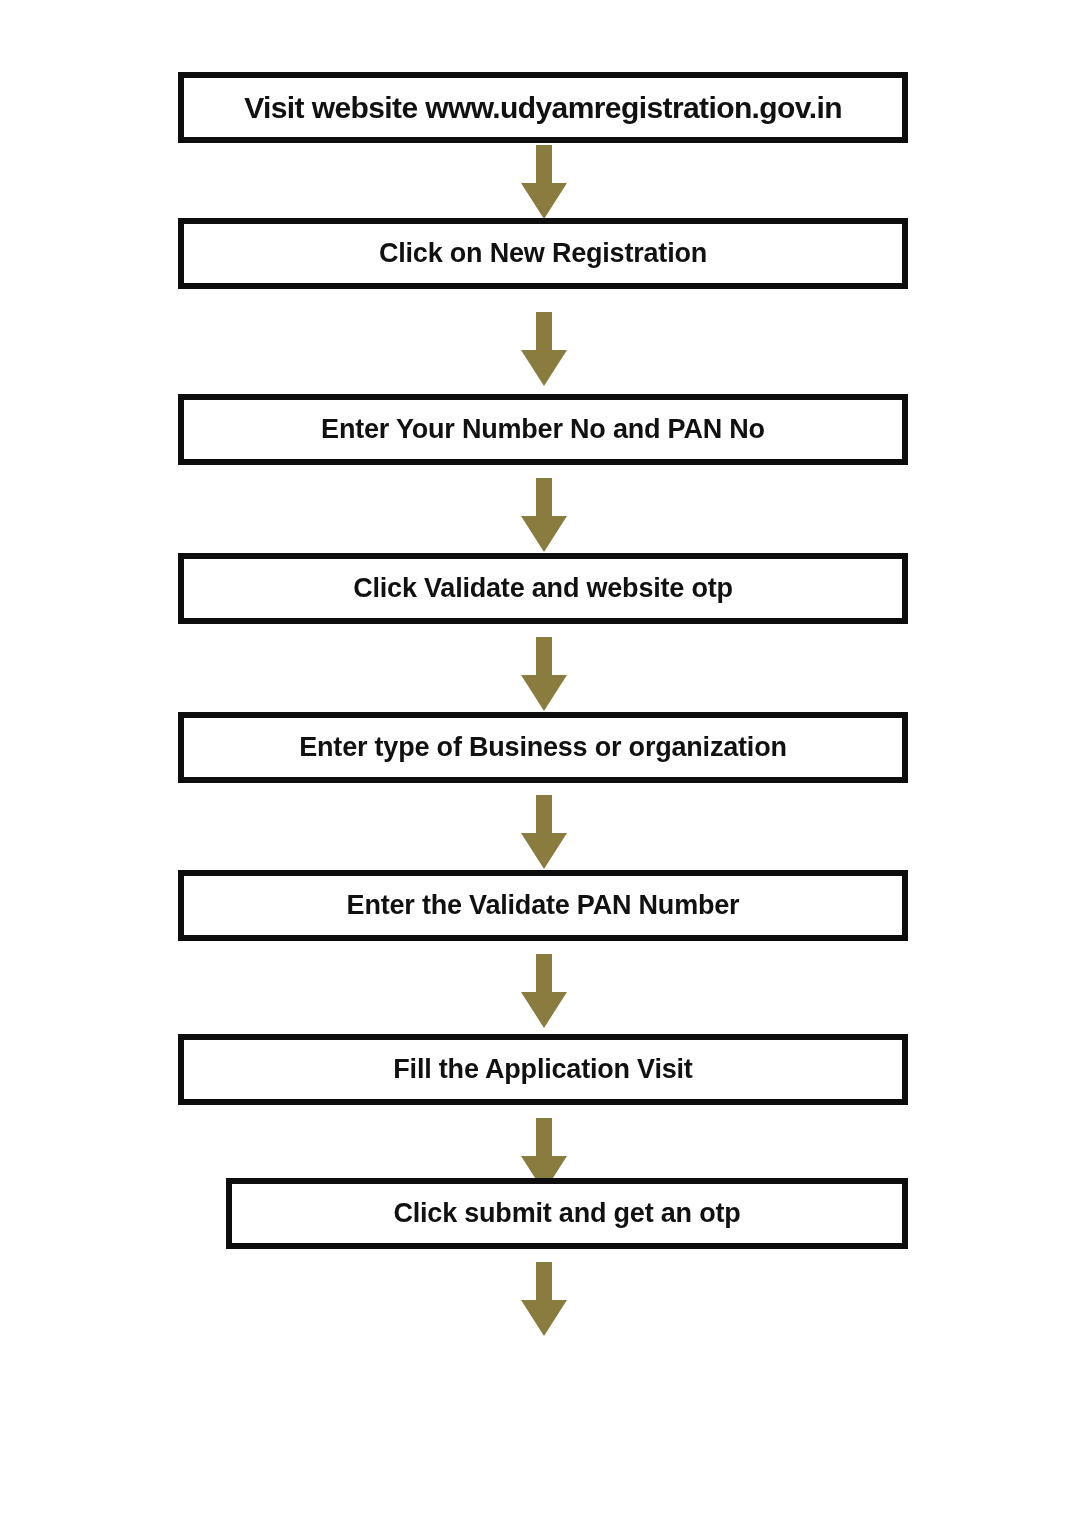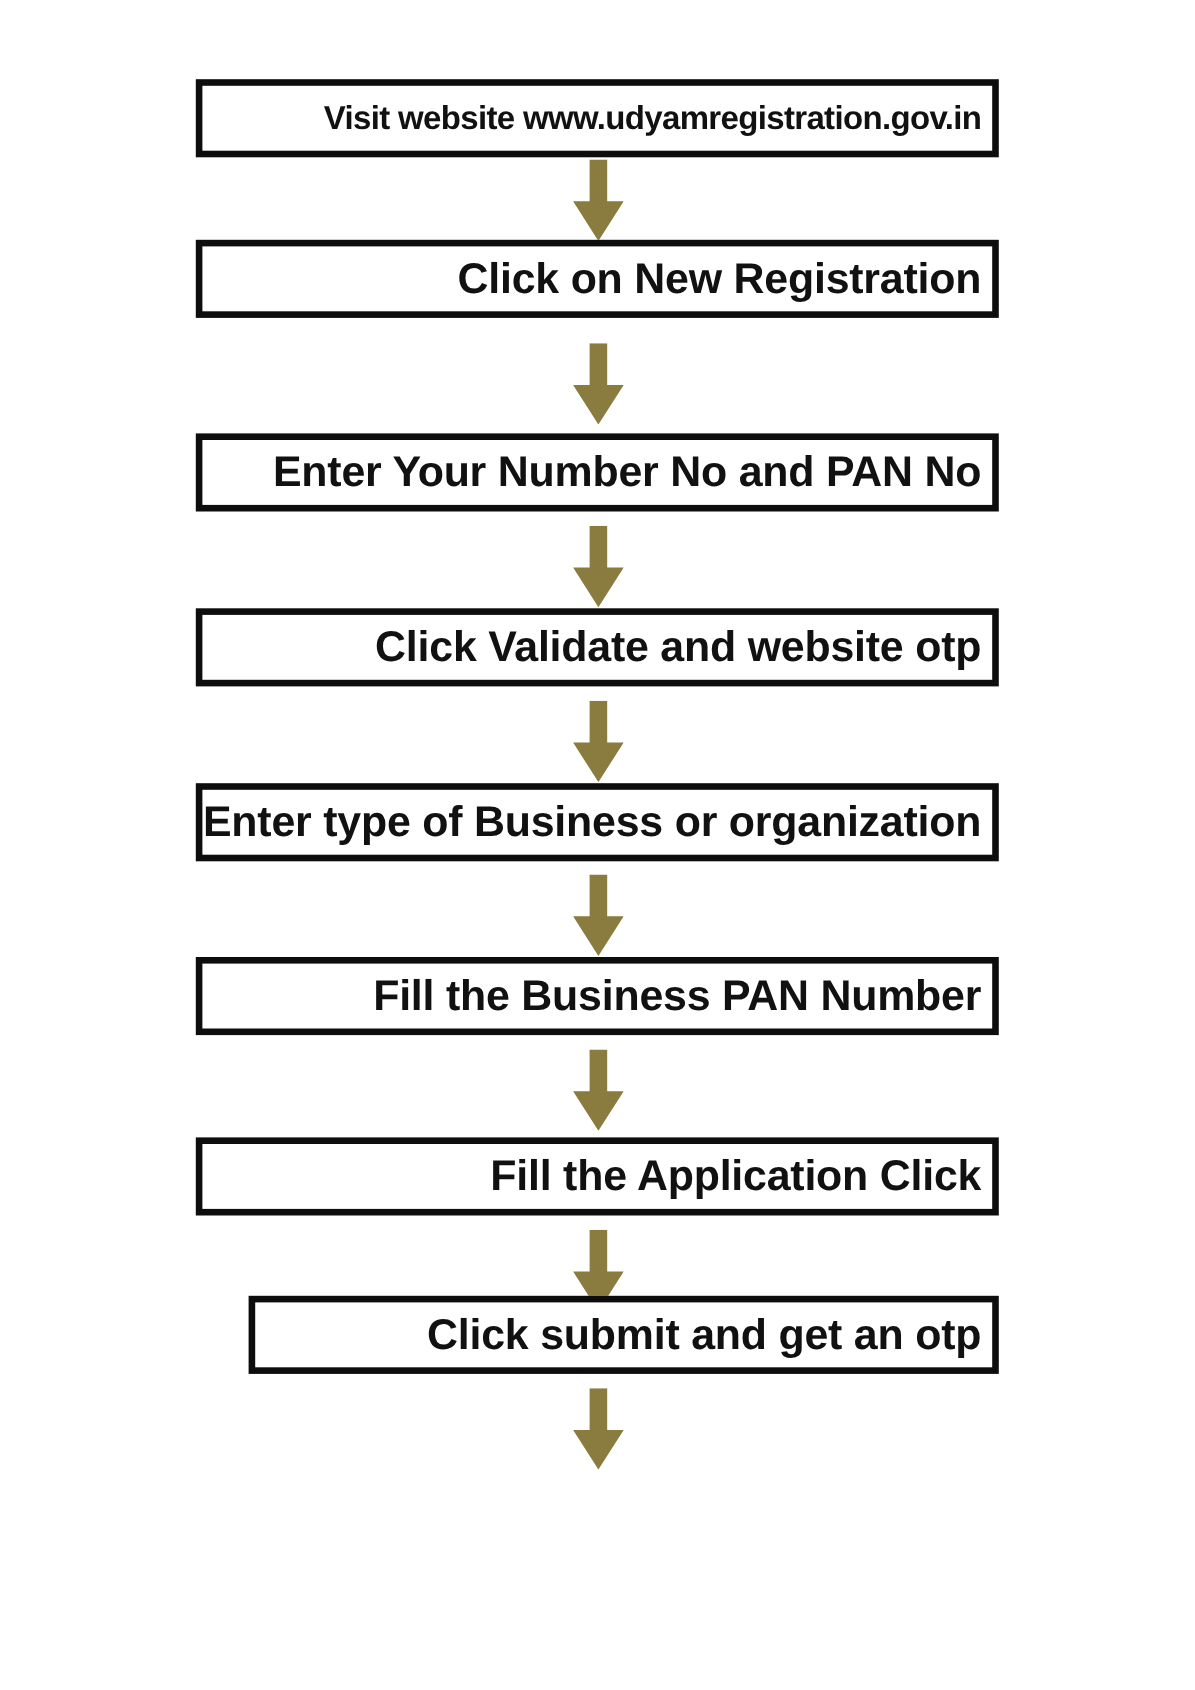--- a/index.html
+++ b/index.html
@@ -32,27 +32,27 @@
     box-sizing: border-box;
   }
   .step-box {
     box-sizing: border-box;
     width: 100%;
     height: 71px;
     border: 6px solid #0d0d0d;
     background: #ffffff;
     display: flex;
     align-items: center;
-    justify-content: flex-end;
+    justify-content: center;
     padding: 0 10px;
   }
   .step-label {
     font-family: "Liberation Sans", sans-serif;
     font-weight: bold;
-    font-size: 39px;
+    font-size: 27px;
     line-height: 1;
     letter-spacing: -0.2px;
     color: #111111;
     white-space: nowrap;
     text-align: center;
   }
   .step-label.wide {
     font-size: 30px;
     letter-spacing: -0.6px;
   }
@@ -129,33 +129,33 @@
     </div>
 
     <div class="connector" style="top:795px;">
       <svg viewBox="0 0 46 74" xmlns="http://www.w3.org/2000/svg" aria-hidden="true">
         <polygon points="15,0 31,0 31,38 46,38 23,74 0,38 15,38" fill="#8a7b3f"></polygon>
       </svg>
     </div>
 
     <div class="step-row" style="top:870px;">
       <div class="step-box">
-        <span class="step-label">Fill the Business PAN Number</span>
+        <span class="step-label">Enter the Validate PAN Number</span>
       </div>
     </div>
 
     <div class="connector" style="top:954px;">
       <svg viewBox="0 0 46 74" xmlns="http://www.w3.org/2000/svg" aria-hidden="true">
         <polygon points="15,0 31,0 31,38 46,38 23,74 0,38 15,38" fill="#8a7b3f"></polygon>
       </svg>
     </div>
 
     <div class="step-row" style="top:1034px;">
       <div class="step-box">
-        <span class="step-label">Fill the Application Click</span>
+        <span class="step-label">Fill the Application Visit</span>
       </div>
     </div>
 
     <div class="connector" style="top:1118px;">
       <svg viewBox="0 0 46 74" xmlns="http://www.w3.org/2000/svg" aria-hidden="true">
         <polygon points="15,0 31,0 31,38 46,38 23,74 0,38 15,38" fill="#8a7b3f"></polygon>
       </svg>
     </div>
 
     <div class="step-row" style="top:1178px;padding-left:48px;">

